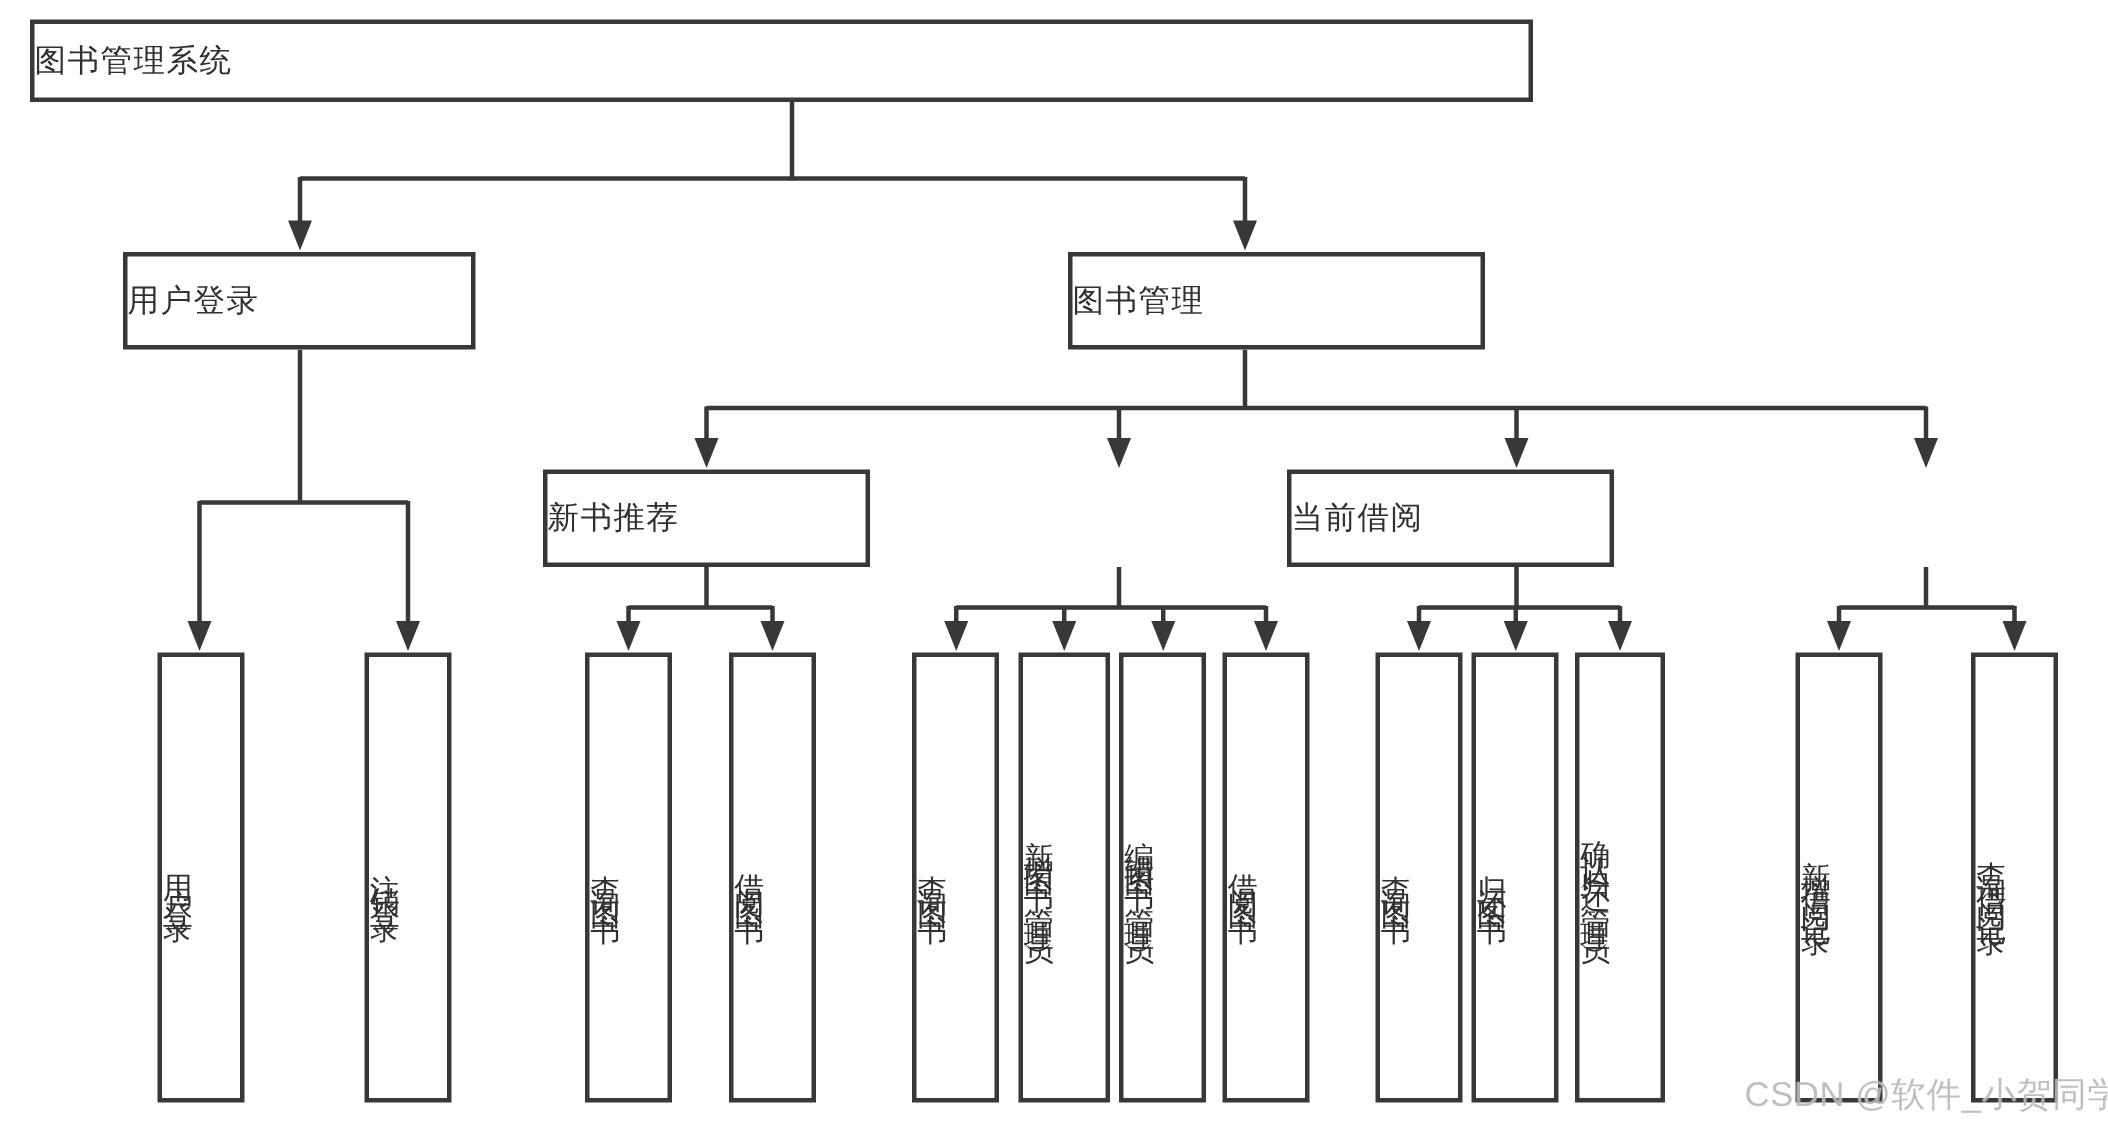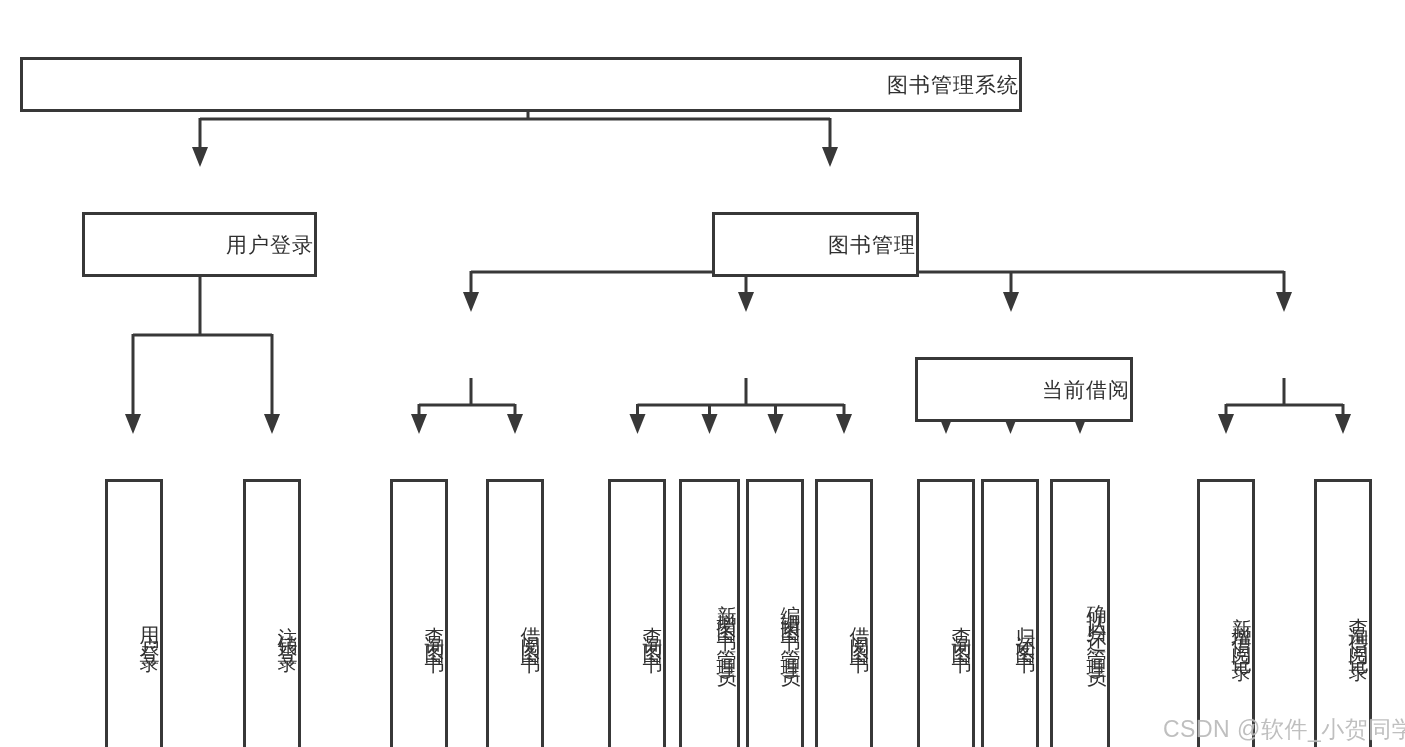--- a/index.html
+++ b/index.html
@@ -17,46 +17,45 @@
     color:var(--txt);
   }
   #wires{position:absolute;left:0;top:0;z-index:1;}
   .box{
     position:absolute;
     box-sizing:border-box;
     background:#ffffff;
     border:3px solid var(--line);
     display:flex;
     align-items:center;
-    justify-content:flex-end;
+    justify-content:flex-start;
     z-index:2;
-    margin-top:44px;
   }
   .hlabel{
     font-size:21px;
     line-height:1;
     letter-spacing:1px;
     white-space:nowrap;
   }
   .leaf-label{
     writing-mode:vertical-rl;
     text-orientation:mixed;
     font-size:20px;
     letter-spacing:9px;
     line-height:1;
     white-space:nowrap;
   }
   
   .n-root {left:20px;  top:13px;  width:1002px; height:55px;}
   .n-l2a  {left:82px;  top:168px; width:235px;  height:65px;}
-  .n-l2b  {left:712px; top:168px; width:207px;  height:65px;}
+  .n-l2b  {left:712px; top:168px; width:278px;  height:65px;}
   .n-l3   {top:313px;  width:218px; height:65px;}
   .n-l3a  {left:362px;}
   .n-l3b  {left:637px;}
-  .n-l3c  {left:915px;padding-left:43px;}
+  .n-l3c  {left:858px;}
   .n-l3d  {left:1175px;}
   .leaf   {top:435px;  width:58px; height:300px;}
   .f-a1{left:105px;} .f-a2{left:243px;}
   .f-b1{left:390px;} .f-b2{left:486px;}
   .f-c1{left:608px;} .f-c2{left:679px;width:61px;} .f-c3{left:746px;} .f-c4{left:815px;}
   .f-d1{left:917px;} .f-d2{left:981px;} .f-d3{left:1050px;width:60px;}
   .f-e1{left:1197px;} .f-e2{left:1314px;}
   .watermark{
     position:absolute;
     left:1163px; top:714px;
@@ -125,20 +124,23 @@
     <span class="hlabel">图书管理系统</span>
   </div>
 
   <div class="box n-l2a">
     <span class="hlabel">用户登录</span>
   </div>
   <div class="box n-l2b">
     <span class="hlabel">图书管理</span>
   </div>
 
+  <div class="box n-l3 n-l3a">
+    <span class="hlabel">新书推荐</span>
+  </div>
   <div class="box n-l3 n-l3c">
     <span class="hlabel">当前借阅</span>
   </div>
 
   <div class="box leaf f-a1">
     <span class="leaf-label">用户登录</span>
   </div>
   <div class="box leaf f-a2">
     <span class="leaf-label">注销登录</span>
   </div>

